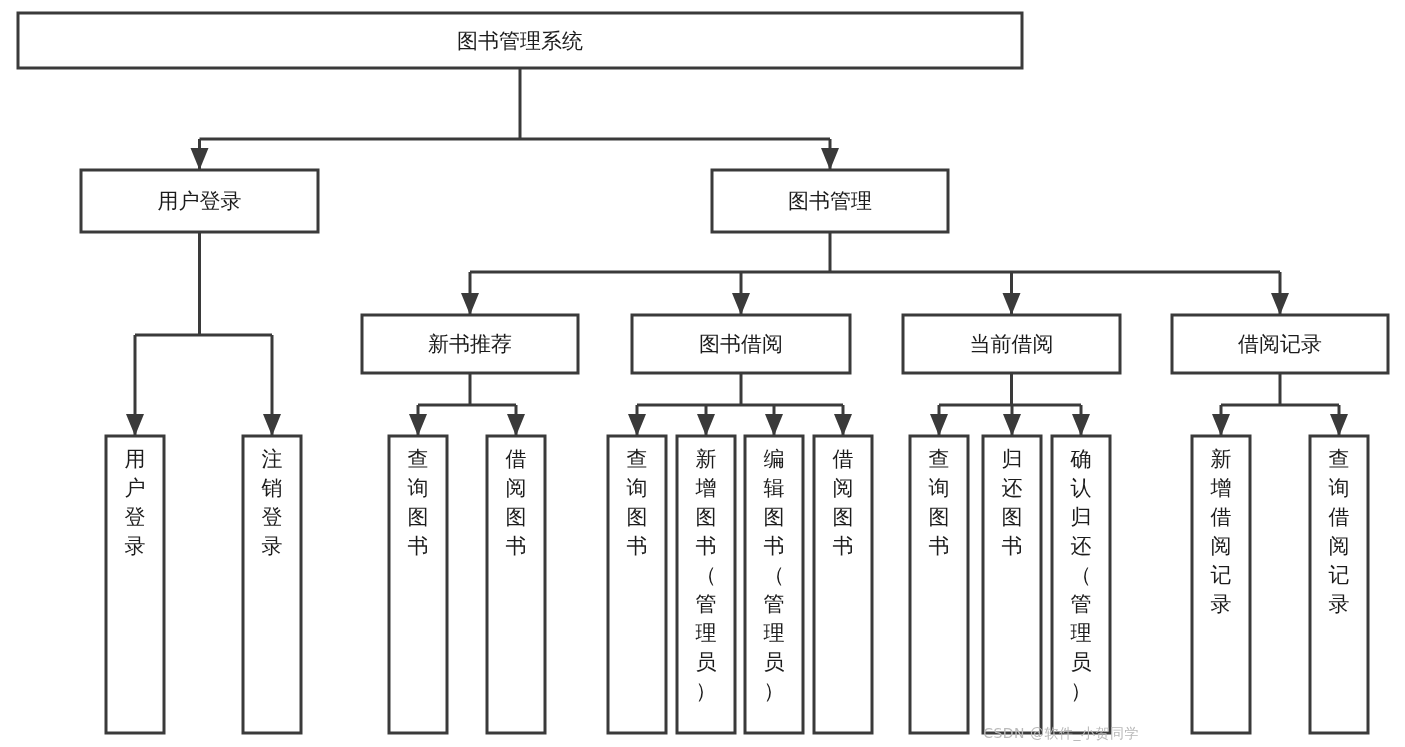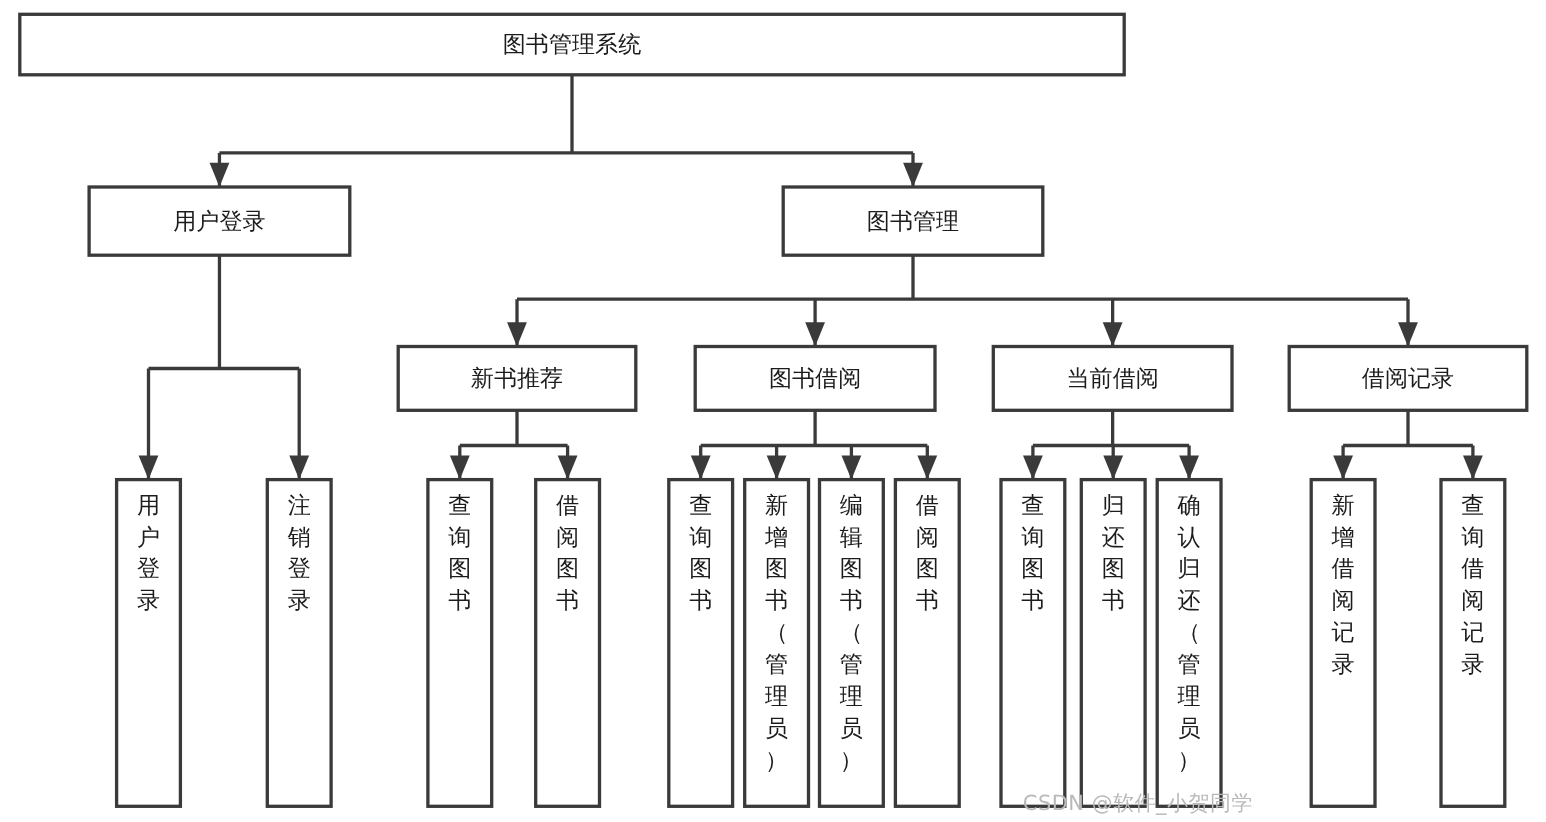--- a/index.html
+++ b/index.html
@@ -54,21 +54,21 @@
     font-family: "DejaVu Sans", "Liberation Sans", sans-serif;
     font-size: 21px;
     fill: #1c1c1c;
     text-anchor: middle;
   }
   .watermark {
     position: absolute;
     right: 6px;
     bottom: 4px;
     font-family: "DejaVu Sans", "Liberation Sans", sans-serif;
-    font-size: 19px;
+    font-size: 14px;
     color: #b9b9b9;
     white-space: nowrap;
     letter-spacing: 0.5px;
     user-select: none;
   }
 </style>
 </head>
 <body>
 
 <div id="diagram-root">

